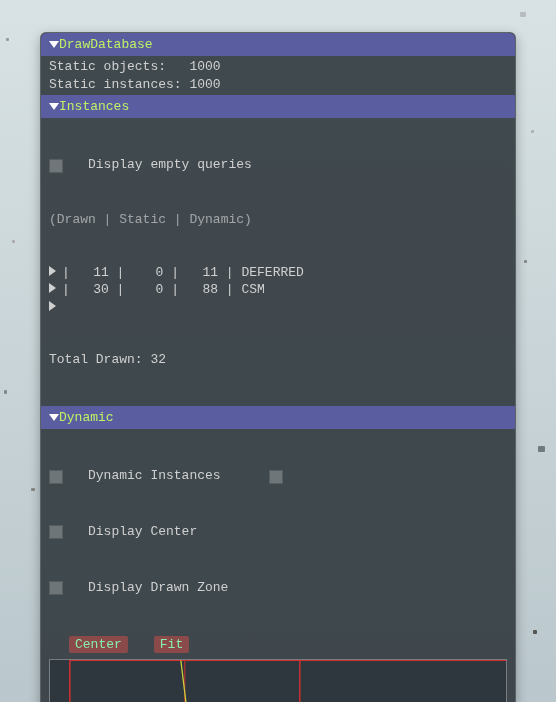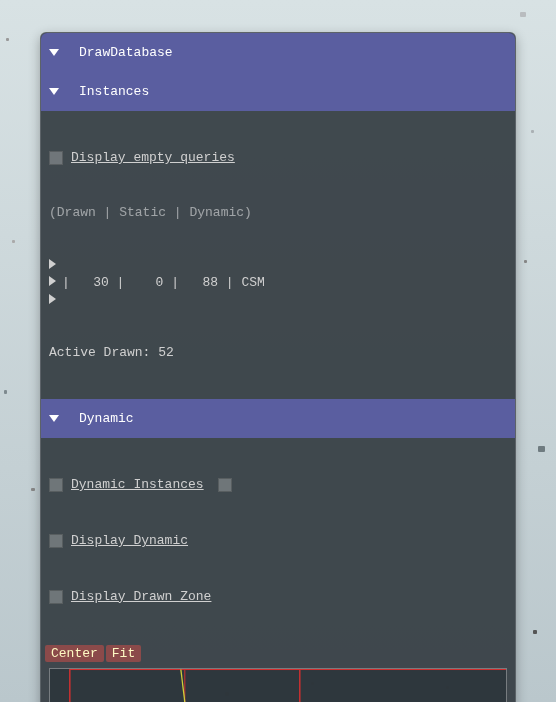--- a/index.html
+++ b/index.html
@@ -20,26 +20,26 @@
     left: 40px;
     top: 32px;
     width: 476px;
     background: rgba(56, 64, 70, 0.95);
     border: 1px solid rgba(255,255,255,0.15);
     border-radius: 6px;
     box-shadow: 0 4px 12px rgba(0,0,0,0.3);
   }
   .section-header {
     background: #5a5ea0;
-    color: #ffffff;
-    padding: 12px 8px;
+    color: #bef264;
+    padding: 4px 8px;
     font-weight: normal;
     display: flex;
     align-items: center;
-    gap: 20px;
+    gap: 0;
   }
   .section-header:first-child {
     border-radius: 6px 6px 0 0;
   }
   .disclosure {
     display: inline-block;
     width: 0; height: 0;
     border-left: 5px solid transparent;
     border-right: 5px solid transparent;
     border-top: 7px solid #fff;
@@ -51,36 +51,37 @@
   }
   .faded { color: rgba(255,255,255,0.5); }
   .checkbox {
     display: inline-block;
     width: 14px; height: 14px;
     background: rgba(255,255,255,0.25);
     border: 1px solid rgba(0,0,0,0.2);
     vertical-align: -3px;
     margin-right: 4px;
   }
-  .row-line { display: flex; align-items: center; gap: 4px; line-height: 1.6; text-decoration: underline; }
+  .row-line { display: flex; align-items: center; gap: 21px; line-height: 1.6; }
   .tri-r {
     display: inline-block;
     width: 0; height: 0;
     border-top: 5px solid transparent;
     border-bottom: 5px solid transparent;
     border-left: 7px solid #d0d0d0;
     margin-right: 6px;
   }
   .btn {
     display: inline-block;
     background: #8b4a4a;
-    color: #fef9c3;
+    color: #86efac;
     padding: 1px 6px;
     margin-right: 2px;
     border-radius: 2px;
+    margin-left: 24px;
   }
   .canvas-frame {
     margin: 4px 8px 8px 8px;
     border: 1px solid rgba(255,255,255,0.35);
     position: relative;
     height: 352px;
     background: rgba(40,48,54,0.7);
     overflow: hidden;
   }
   .quad-svg { width: 100%; height: 100%; }
@@ -101,46 +102,48 @@
 <div class="dot" style="left:225px;top:692px;width:4px;height:4px;background:#888"></div>
 <div class="dot" style="left:60px;top:668px;width:4px;height:4px;background:#888"></div>
 <div class="dot" style="left:531px;top:130px;width:3px;height:3px;background:#aab0b4"></div>
 
 <div class="panel">
 
   <div class="section-header">
     <span class="disclosure"></span>
     <span>DrawDatabase</span>
   </div>
+  <div class="section-body"><span>Static objects:   </span><span>1000</span>
+<span>Static instances: </span><span>1000</span></div>
 
   <div class="section-header">
     <span class="disclosure"></span>
     <span>Instances</span>
   </div>
   <div class="section-body">
     <div class="row-line"><span class="checkbox"></span><span>Display empty queries</span></div>
     <div class="faded">(Drawn | Static | Dynamic)</div>
-    <div id="drawcalls-rows"><div><span class="tri-r"></span></div><div><span class="tri-r"></span><span>|   30 |    0 |   88 | CSM</span></div><div><span class="tri-r"></span></div></div>
-    <div><span>Active Drawn: </span><span>52</span></div>
+    <div id="drawcalls-rows"><div><span class="tri-r"></span><span>|   11 |    0 |   11 | DEFERRED</span></div><div><span class="tri-r"></span><span>|   30 |    0 |   88 | CSM</span></div><div><span class="tri-r"></span></div></div>
+    <div><span>Total Drawn: </span><span>32</span></div>
   </div>
 
   <div class="section-header">
     <span class="disclosure"></span>
     <span>Dynamic</span>
   </div>
   <div class="section-body">
     <div class="row-line">
       <span class="checkbox"></span>
       <span>Dynamic Instances</span>
       <span style="width:6px"></span>
       <span class="checkbox"></span>
     </div>
     <div class="row-line">
       <span class="checkbox"></span>
-      <span>Display Dynamic</span>
+      <span>Display Center</span>
     </div>
     <div class="row-line">
       <span class="checkbox"></span>
       <span>Display Drawn Zone</span>
     </div>
   </div>
   <div style="padding:0 4px 2px 4px">
     <span class="btn">Center</span><span class="btn">Fit</span>
   </div>
 

